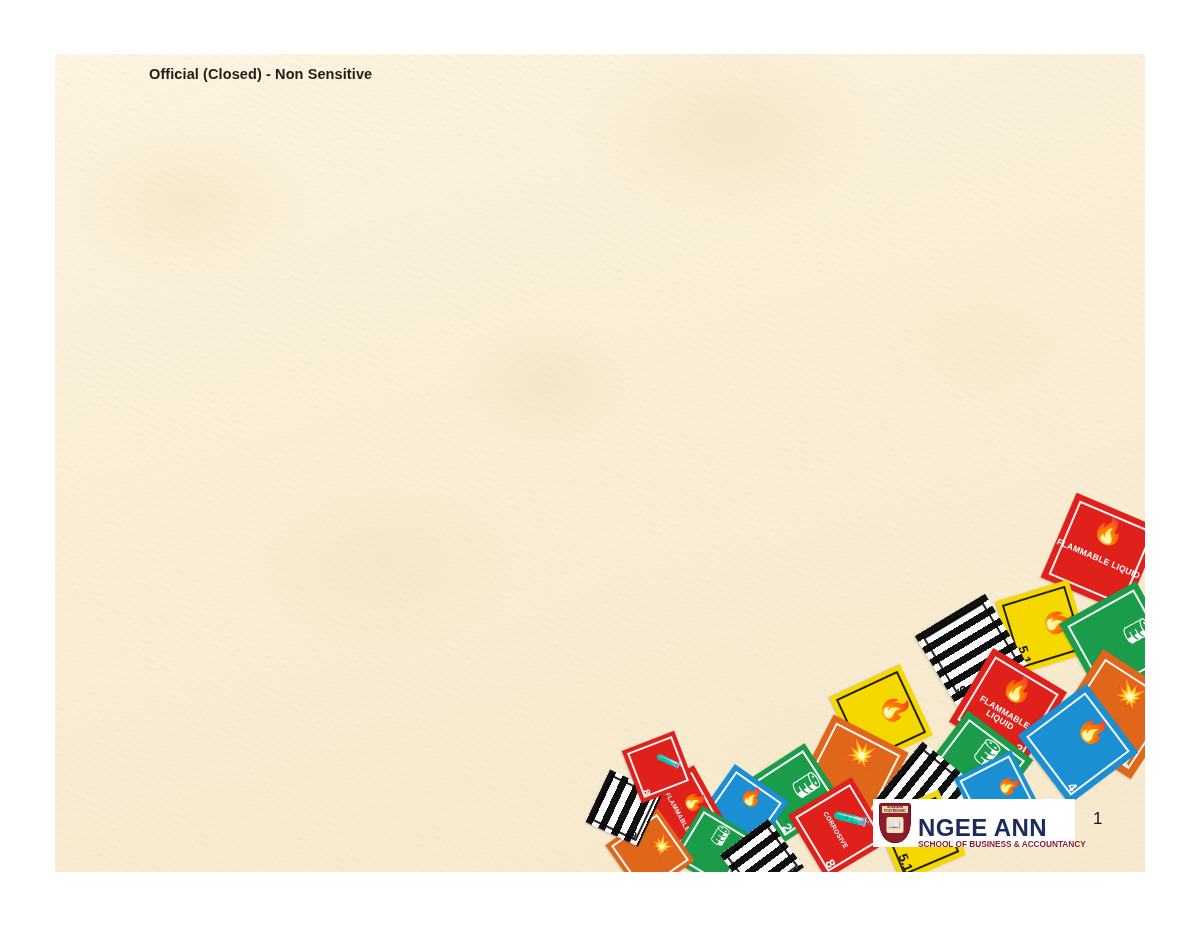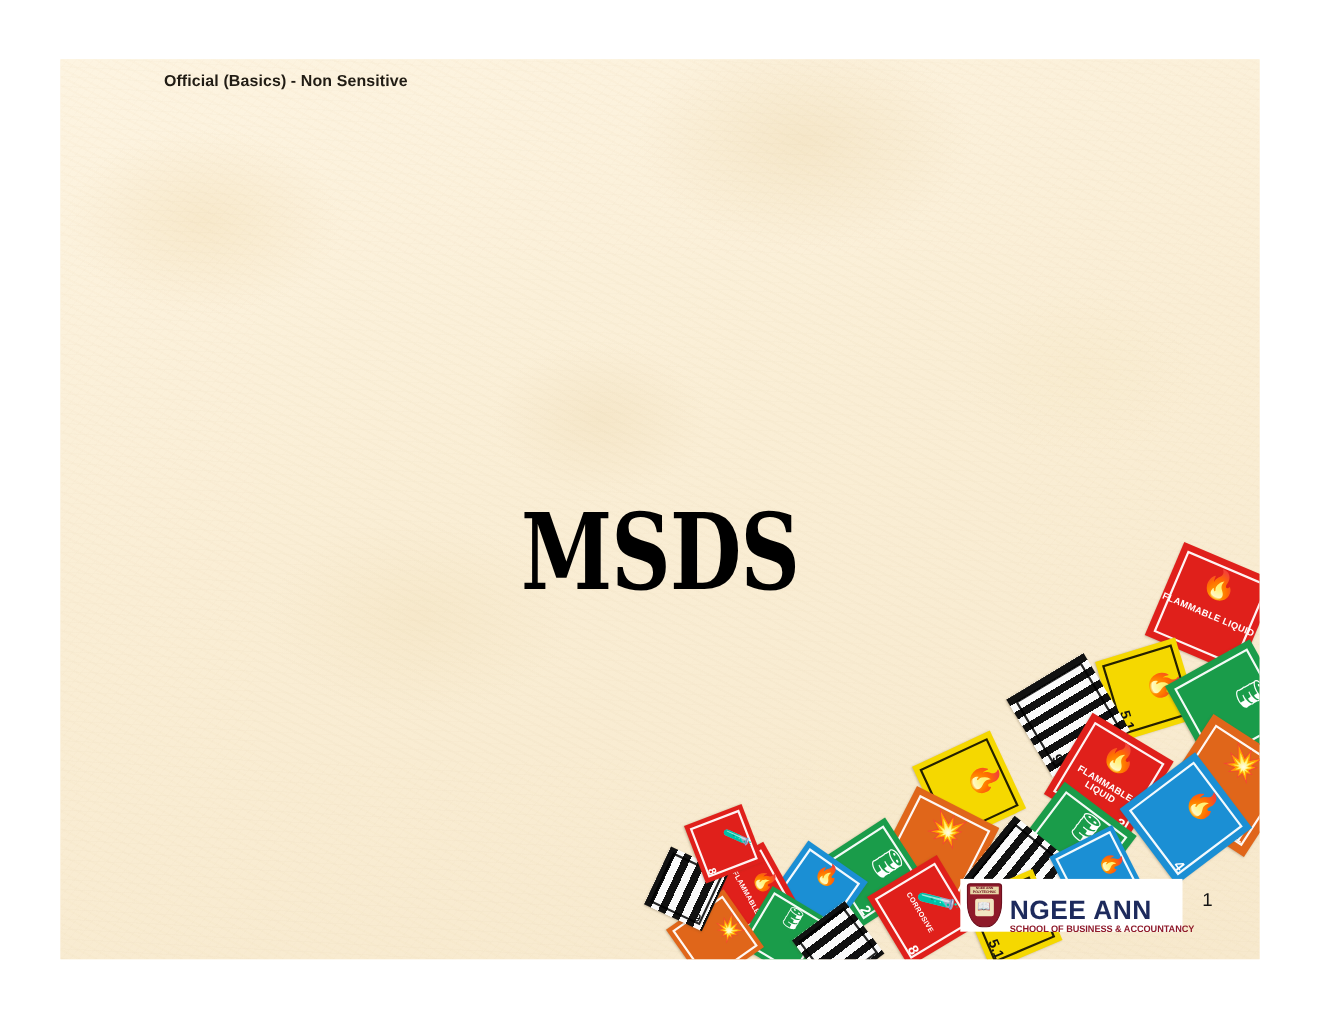--- a/index.html
+++ b/index.html
@@ -152,26 +152,23 @@
 </style>
 </head>
 <body>
 
 <div id="slide-canvas">
 
   <div id="slide">
 
     <div id="paper-grain"></div>
 
-    <div id="classification">Official (Basics) - Non Sensitive</div>
-
-
-    <div id="title-line2-wrap">
-      <span id="title-line2" class="playbill">MSDS</span>
-    </div>
+    <div id="classification">Official (Closed) - Non Sensitive</div>
+
+
 
     <div id="hazard-cluster">
         <div class="placard c-red" style="left: 545px; top: 68px; width: 92px; height: 92px; transform: rotate(23deg);">
           <div class="inner"></div>
           <div class="glyph">🔥</div>
           <div class="ptext" style="top: 52%;">FLAMMABLE LIQUID</div>
           <div class="cls-num">3</div>
         </div>
         <div class="placard c-yellow dark-inner" style="left: 495px; top: 150px; width: 76px; height: 76px; transform: rotate(73deg);">
           <div class="inner"></div>

